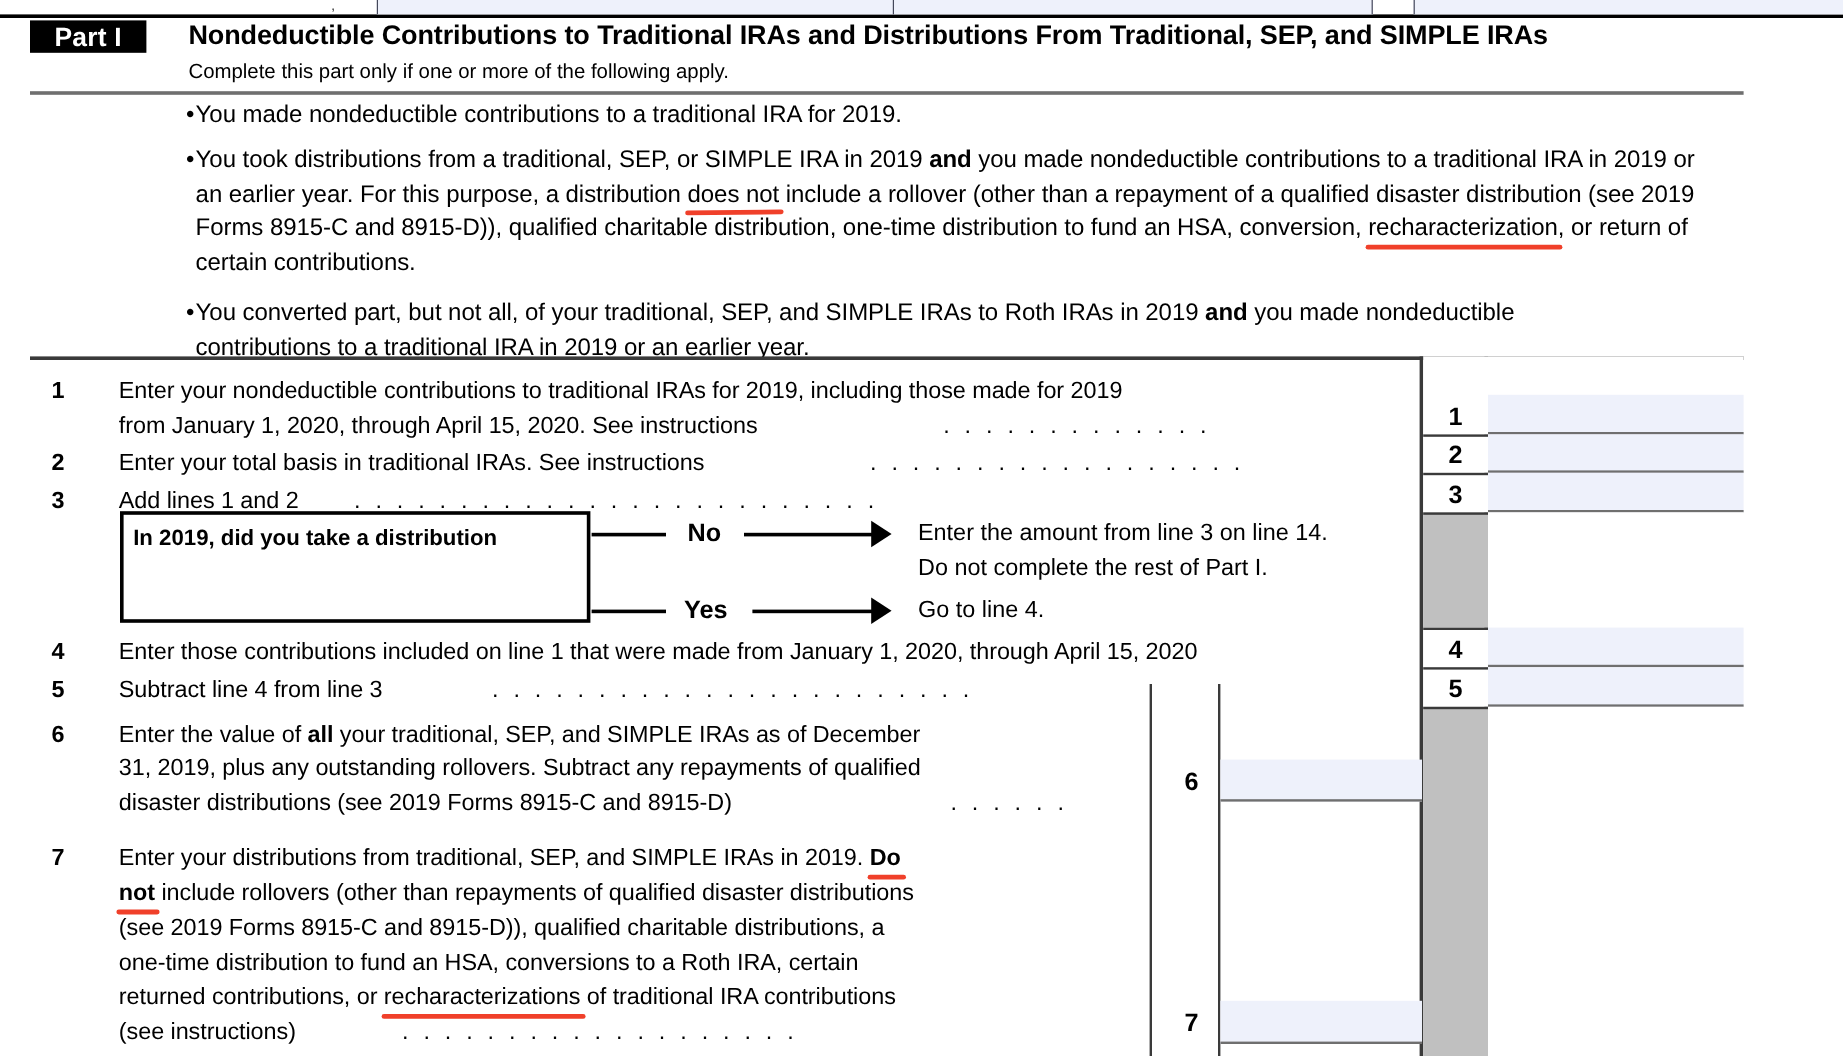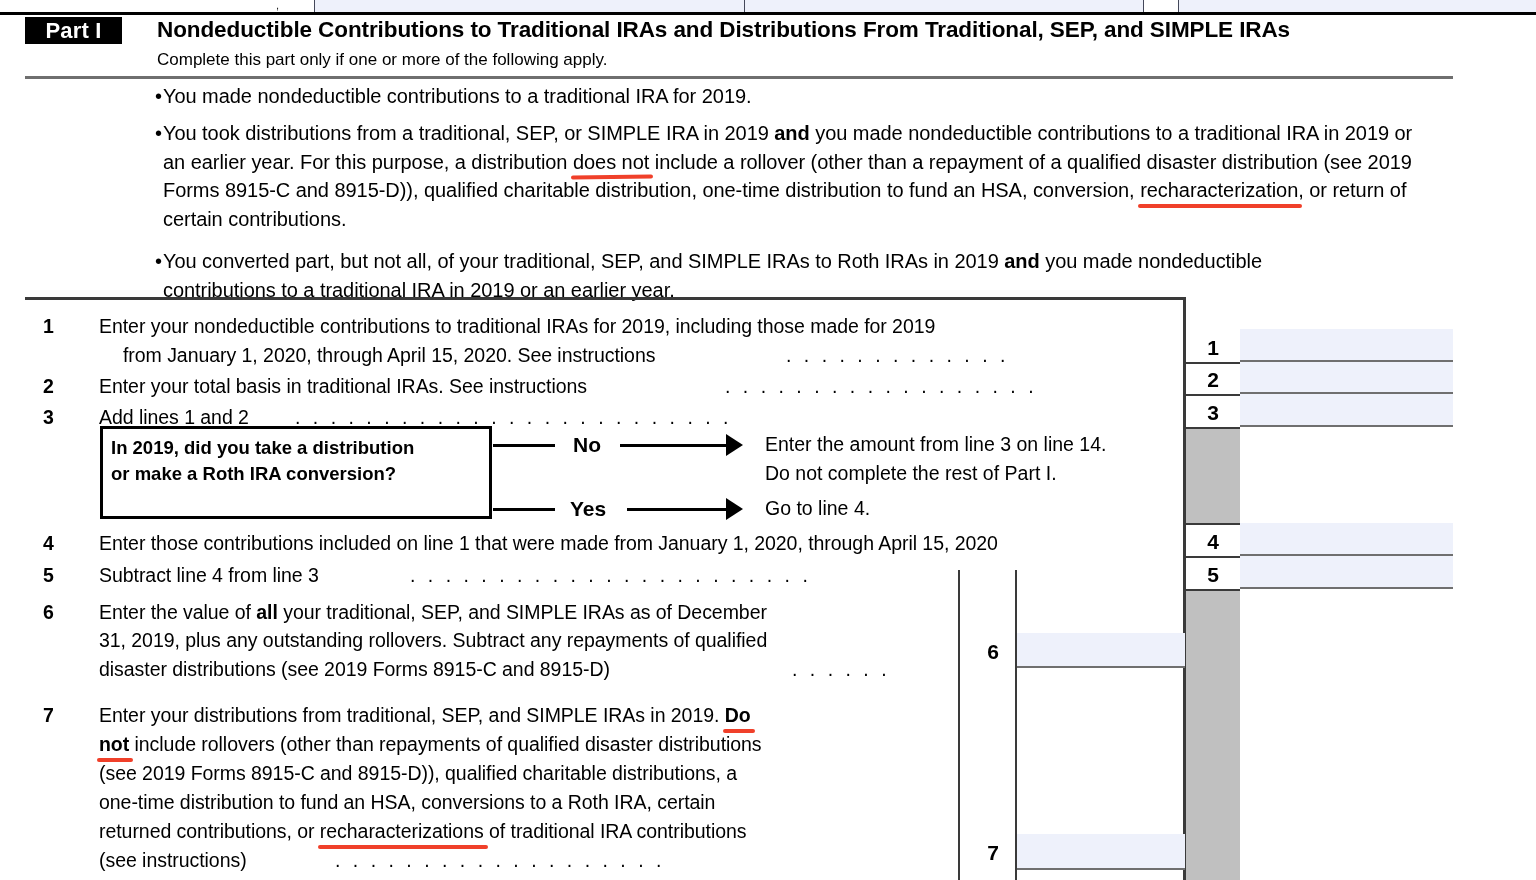--- a/index.html
+++ b/index.html
@@ -211,21 +211,21 @@
     <div class="btext" style="width:1200px;">
       <span>You converted part, but not all, of your traditional, SEP, and SIMPLE IRAs to Roth IRAs in 2019 </span><span class="bold">and</span><span> you made nondeductible contributions to a traditional IRA in 2019 or an earlier year.</span>
     </div>
   </div>
 </div>
 
 <div id="lines">
 
   <span class="lnum" style="left:18px; top:12px;">1</span>
   <span class="ltext" style="left:74px; top:12px;">Enter your nondeductible contributions to traditional IRAs for 2019, including those made for 2019</span>
-  <span class="ltext" style="left:74px; top:41px;margin-left:24px;">from January 1, 2020, through April 15, 2020. See instructions</span>
+  <span class="ltext" style="left:74px; top:41px;">from January 1, 2020, through April 15, 2020. See instructions</span>
   <span class="ltext leader" style="left:761px; top:41px;">. . . . . . . . . . . . .</span>
 
   <span class="lnum" style="left:18px; top:72px;">2</span>
   <span class="ltext" style="left:74px; top:72px;">Enter your total basis in traditional IRAs. See instructions</span>
   <span class="ltext leader" style="left:700px; top:72px;">. . . . . . . . . . . . . . . . . .</span>
 
   <span class="lnum" style="left:18px; top:103px;">3</span>
   <span class="ltext" style="left:74px; top:103px;">Add lines 1 and 2</span>
   <span class="ltext leader" style="left:270px; top:103px;">. . . . . . . . . . . . . . . . . . . . . . . . .</span>
 
@@ -255,21 +255,20 @@
   <span class="ltext" style="left:74px; top:488px;">one-time distribution to fund an HSA, conversions to a Roth IRA, certain</span>
   <span class="ltext" style="left:74px; top:517px;">
     <span>returned contributions, or </span><span class="ul-red">recharacterizations</span><span> of traditional IRA contributions</span>
   </span>
   <span class="ltext" style="left:74px; top:546px;">(see instructions)</span>
   <span class="ltext leader" style="left:310px; top:546px;">. . . . . . . . . . . . . . . . . . .</span>
 </div>
 
 <div id="decision">
   <div class="dline">In 2019, did you take a distribution</div>
-  <div class="dline">or make a Roth IRA conversion?</div>
 </div>
 
 <div class="flowline" style="left:493px; top:444px; width:62px;"></div>
 <span class="yn" style="left:573px; top:433px;">No</span>
 <div class="flowline" style="left:620px; top:444px; width:108px;"></div>
 <div class="arrowhead" style="left:726px; top:434px;"></div>
 <span class="flowtext" style="left:765px; top:430px;">Enter the amount from line 3 on line 14.</span>
 <span class="flowtext" style="left:765px; top:459px;">Do not complete the rest of Part I.</span>
 
 <div class="flowline" style="left:493px; top:508px; width:62px;"></div>

